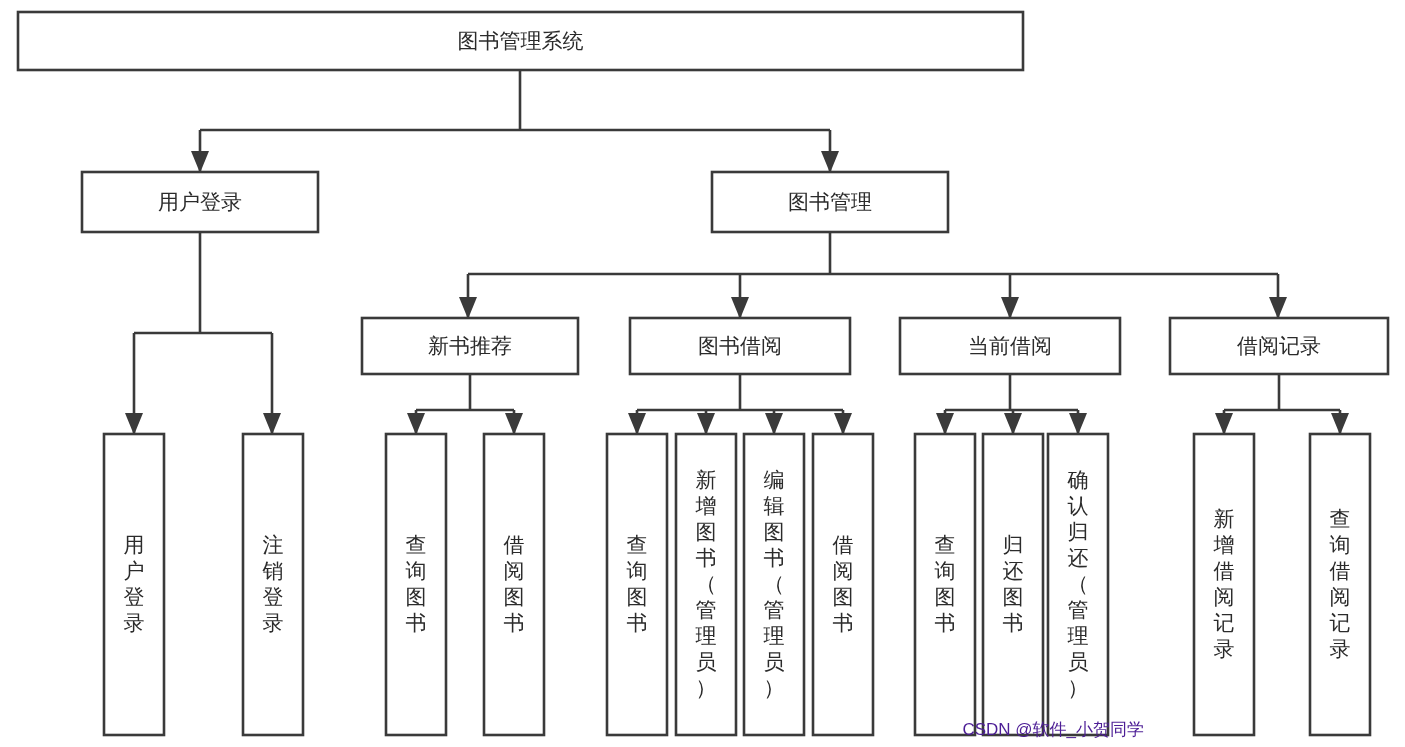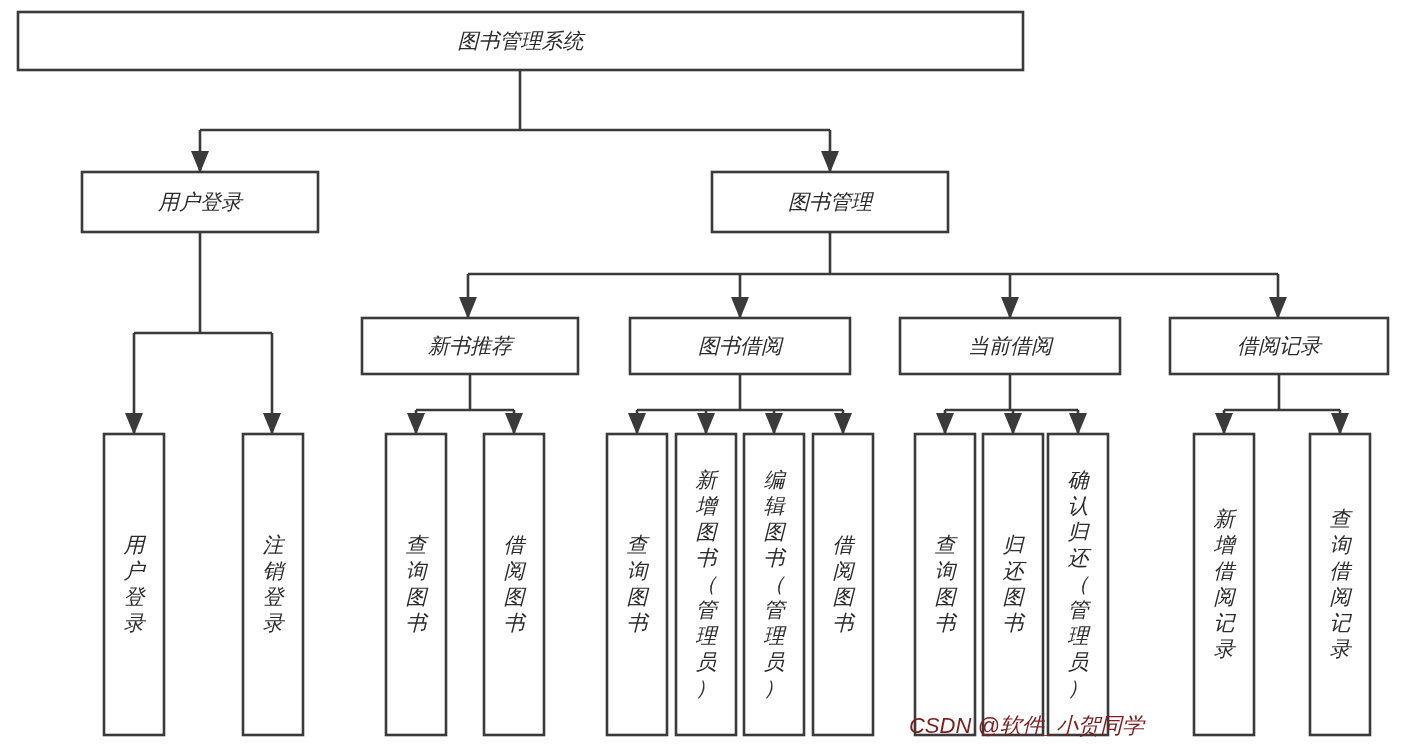--- a/index.html
+++ b/index.html
@@ -11,21 +11,20 @@
     width: 1405px;
     height: 747px;
     font-family: "Liberation Sans", "DejaVu Sans", sans-serif;
     overflow: hidden;
   }
   #diagram-root {
     position: relative;
     width: 1152px;
     height: 747px;
     background: #ffffff;
-    font-style: italic;
   }
   svg#flowchart {
     position: absolute;
     left: 0;
     top: 0;
     width: 1405px;
     height: 747px;
     display: block;
   }
   .node-box {
@@ -48,22 +47,22 @@
     font-family: "Liberation Sans", "DejaVu Sans", sans-serif;
     font-size: 21px;
     text-anchor: middle;
     dominant-baseline: middle;
   }
   .watermark-text {
     position: absolute;
     right: 8px;
     bottom: 6px;
     font-family: "Liberation Sans", "DejaVu Sans", sans-serif;
-    font-size: 22px;
-    color: #7f1d1d;
+    font-size: 17px;
+    color: #4c1d95;
     white-space: nowrap;
     pointer-events: none;
     user-select: none;
   }
 </style>
 </head>
 <body>
 
 <div id="diagram-root">
   <svg id="flowchart" viewBox="0 0 1405 747">

